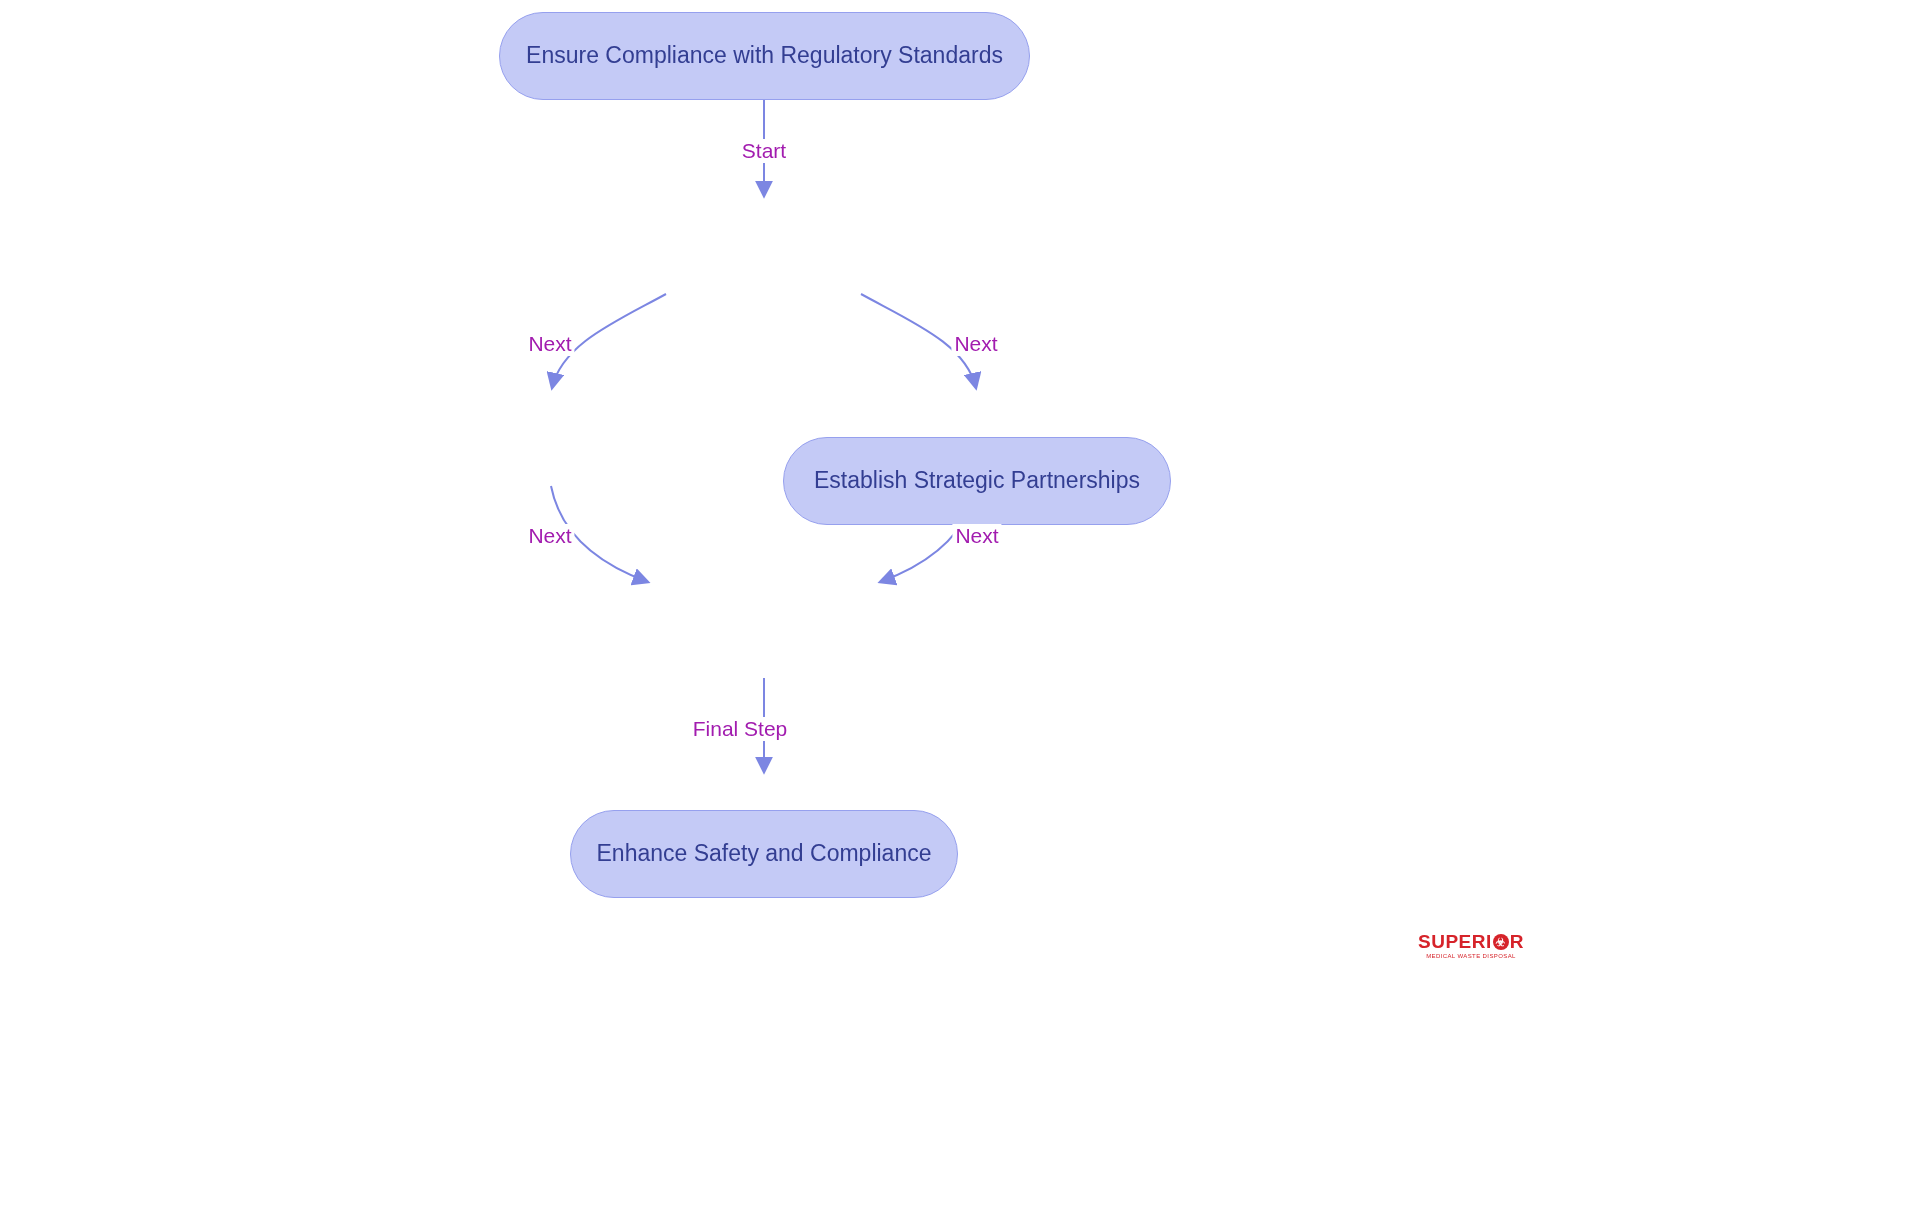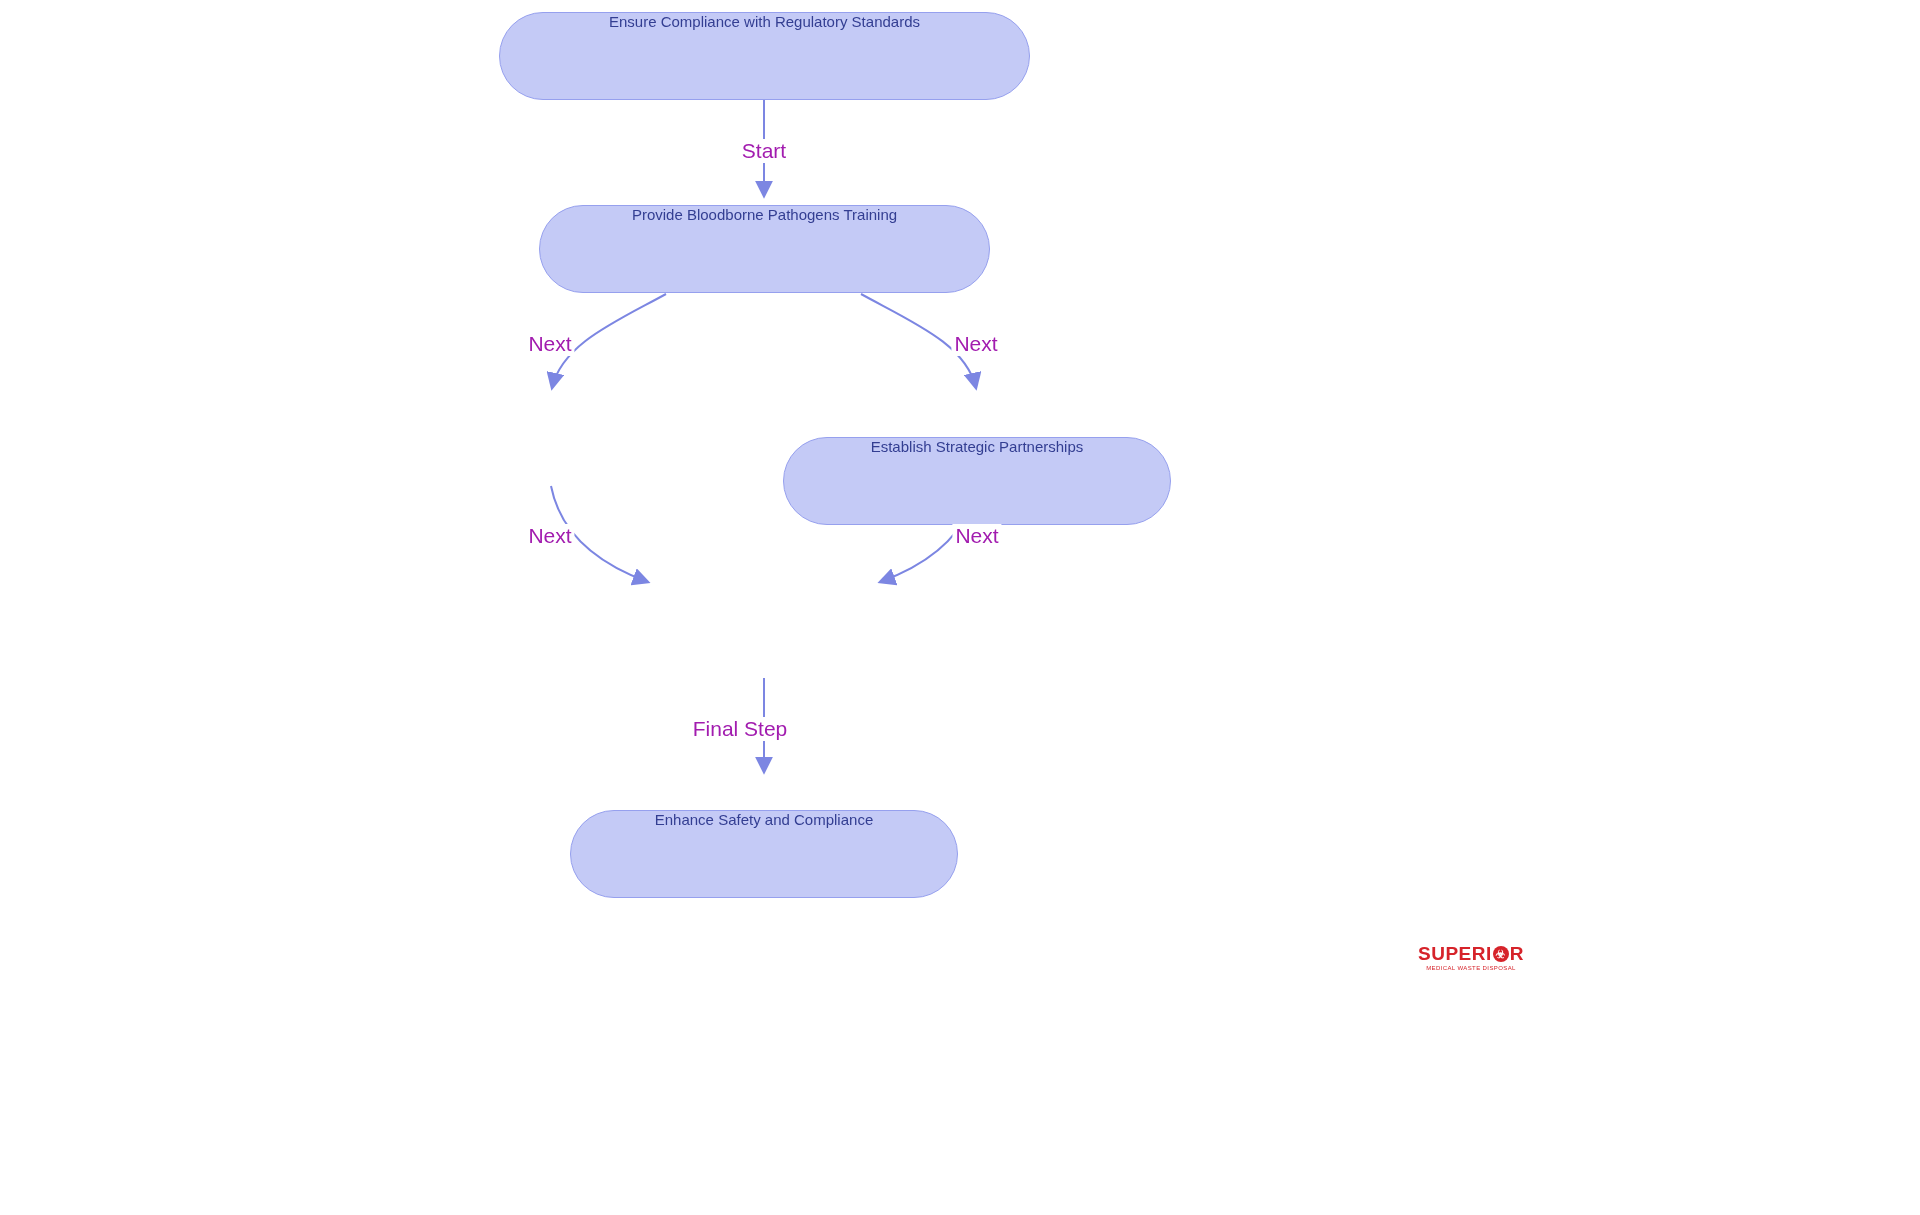--- a/index.html
+++ b/index.html
@@ -19,26 +19,27 @@
     position: absolute;
     left: 0;
     top: 0;
     width: 1920px;
     height: 1215px;
     pointer-events: none;
   }
   .node {
     position: absolute;
     display: flex;
+    align-items: center;
     justify-content: center;
     background: #c4caf6;
     border: 1px solid #96a0ee;
     border-radius: 44px;
     color: #333e92;
-    font-size: 15px;
+    font-size: 23px;
     text-align: center;
     line-height: 1.2;
     box-sizing: border-box;
     padding: 0 14px;
   }
   .node-1 { left: 499px; top: 12px;  width: 531px; height: 88px; }
   .node-2 { left: 539px; top: 205px; width: 451px; height: 88px; }
   .node-3 { left: 398px; top: 397px; width: 307px; height: 88px; }
   .node-4 { left: 783px; top: 397px; width: 388px; height: 88px; margin-top: 40px; }
   .node-5 { left: 578px; top: 589px; width: 372px; height: 88px; }
@@ -67,21 +68,20 @@
     color: #d6232a;
     text-align: center;
   }
   .watermark .brand-row {
     display: flex;
     align-items: center;
     justify-content: center;
     font-weight: bold;
     font-size: 19px;
     letter-spacing: 0.5px;
-    margin-top: 12px;
   }
   .watermark .o-icon {
     width: 16px;
     height: 16px;
     border-radius: 50%;
     background: #d6232a;
     color: #ffffff;
     font-size: 11px;
     line-height: 16px;
     display: inline-flex;
@@ -110,23 +110,20 @@
     <path d="M 666 294 C 615 322, 562 344, 552 388" fill="none" stroke="#7c86e2" stroke-width="2" marker-end="url(#arrow)"></path>
     <path d="M 861 294 C 912 322, 966 344, 976 388" fill="none" stroke="#7c86e2" stroke-width="2" marker-end="url(#arrow)"></path>
     <path d="M 551 486 C 560 532, 596 563, 648 582" fill="none" stroke="#7c86e2" stroke-width="2" marker-end="url(#arrow)"></path>
     <path d="M 977 486 C 968 532, 932 563, 880 582" fill="none" stroke="#7c86e2" stroke-width="2" marker-end="url(#arrow)"></path>
     <path d="M 764 678 L 764 772" fill="none" stroke="#7c86e2" stroke-width="2" marker-end="url(#arrow)"></path>
   </svg>
 
   <div class="node node-1">
     <span>Ensure Compliance with Regulatory Standards</span>
   </div>
-  <div class="node node-2">
-    <span>Provide Bloodborne Pathogens Training</span>
-  </div>
   <div class="node node-4">
     <span>Establish Strategic Partnerships</span>
   </div>
   <div class="node node-6">
     <span>Enhance Safety and Compliance</span>
   </div>
 
   <div class="edge-label lbl-start">Start</div>
   <div class="edge-label lbl-next-l1">Next</div>
   <div class="edge-label lbl-next-r1">Next</div>

